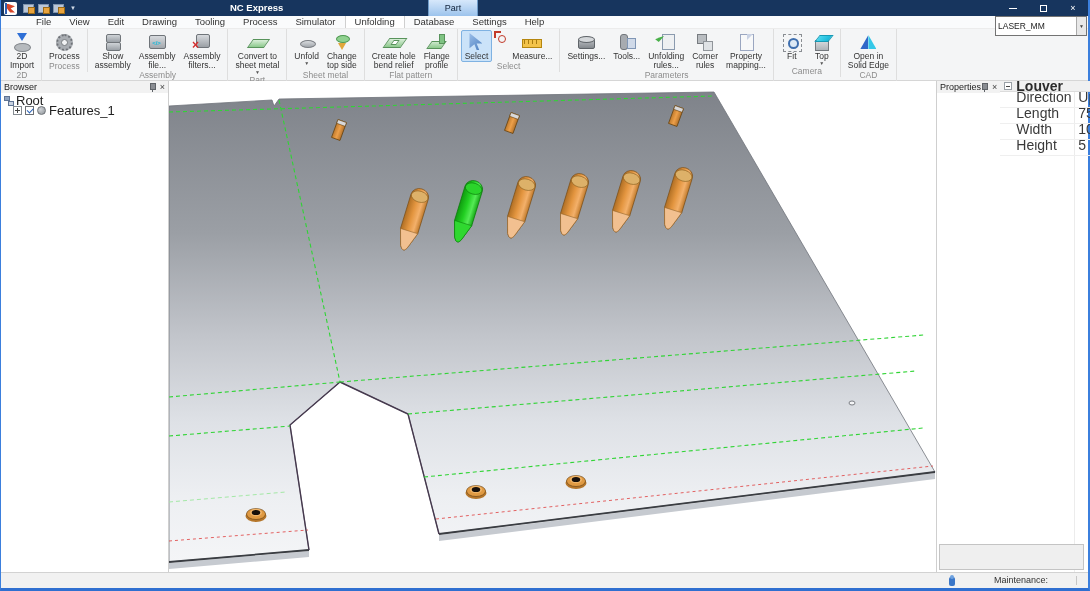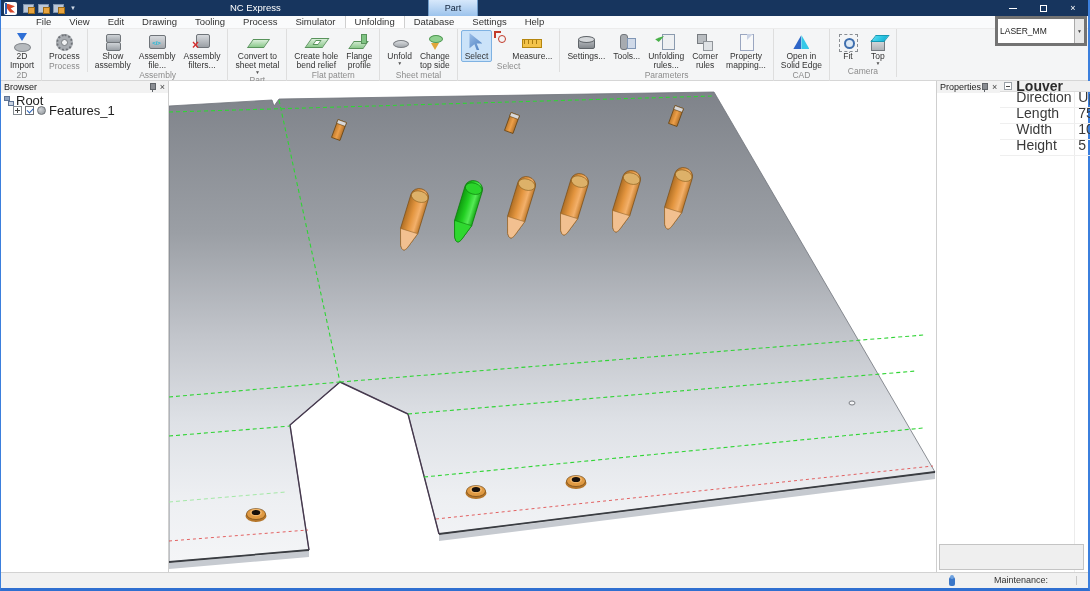--- a/index.html
+++ b/index.html
@@ -10,34 +10,34 @@
 
   
   #titlebar{height:16px;background:#17355e;display:flex;align-items:center;position:relative;color:#fff;flex:0 0 16px}
   .app-logo{width:13px;height:13px;background:#fff;border-radius:2px;position:relative;margin:0 6px 0 3px;flex:0 0 13px}
   .app-logo::before{content:"";position:absolute;left:3px;top:2px;width:8px;height:9px;background:#d8472b;
     clip-path:polygon(0 0,100% 30%,45% 55%,100% 100%,40% 100%,0 55%)}
   .app-logo::after{content:"";position:absolute;left:1px;top:1px;width:2px;height:11px;background:#2f5fb0}
   .qa{width:11px;height:9px;background:#b9c6d8;border:1px solid #7e93ad;position:relative;margin-right:4px}
   .qa::after{content:"";position:absolute;right:-2px;bottom:-2px;width:5px;height:5px;background:#e8a33d;border:1px solid #9a6a18}
   .qa-caret{font-size:6px;color:#cfd9e6;margin-left:2px}
-  #win-title{position:absolute;left:229px;top:0;height:16px;line-height:16px;font-size:9.5px;font-weight:normal;color:#fff}
+  #win-title{position:absolute;left:229px;top:0;height:16px;line-height:16px;font-size:9.5px;font-weight:bold;color:#fff}
   #part-tab{position:absolute;left:427px;top:0;width:50px;height:16px;background:linear-gradient(#d7e8fb,#9cc3ec);
     color:#12233a;font-size:9px;text-align:center;line-height:16px;border-left:1px solid #6f9cc9;border-right:1px solid #6f9cc9}
   #win-controls{position:absolute;right:0;top:0;height:16px;display:flex}
   .wbtn{width:30px;height:16px;display:flex;align-items:center;justify-content:center;color:#fff;font-size:9px}
   .wbtn .mini-bar{width:8px;height:1px;background:#fff;display:block}
   .wbtn .max-box{width:7px;height:7px;border:1px solid #fff;display:block}
 
   
   #menubar{height:13px;background:#fafbfc;display:flex;align-items:stretch;font-size:9.5px;color:#333;
     position:relative;flex:0 0 13px;padding-left:26px;border-bottom:1px solid #ececec}
   .menu-item{padding:0 9px;line-height:12px;cursor:default;white-space:nowrap}
   .menu-item.active{background:#fff;border-left:1px solid #cfcfcf;border-right:1px solid #cfcfcf}
-  #machine-combo{position:absolute;right:1px;top:0;width:92px;height:30px;background:#fff;border:3px solid #737373;
+  #machine-combo{position:absolute;right:1px;top:0;width:92px;height:20px;background:#fff;border:1px solid #737373;
     display:flex;align-items:center;font-size:8.5px;color:#222}
   #machine-combo .val{flex:1;padding-left:2px;overflow:hidden;white-space:nowrap}
   #machine-combo .dd{width:10px;height:100%;background:#e8e8e8;border-left:1px solid #aaa;display:flex;align-items:center;justify-content:center;font-size:5px;color:#444}
 
   
   #ribbon{height:52px;flex:0 0 52px;background:#f4f5f6;border-bottom:1px solid #d6d6d6;display:flex;align-items:flex-start;padding-left:2px}
   .rgroup{display:flex;flex-direction:column;justify-content:space-between;border-right:1px solid #dedede;padding:1px 3px 0}
   .rbtns{display:flex;align-items:flex-start}
   .rbtn{display:flex;flex-direction:column;align-items:center;padding:1px 3px 0;min-width:26px;max-width:58px;
     border:1px solid transparent;border-radius:2px;cursor:default}
@@ -229,49 +229,49 @@
             <span class="rlabel">Convert to
 sheet metal</span>
             <span class="rcaret">▼</span>
           </div>
         </div>
         <div class="glabel">Part</div>
       </div>
       <div class="rgroup">
         <div class="rbtns">
           <div class="rbtn">
+            <span class="ricon i-unfold"></span>
+            <span class="rlabel">Unfold</span>
+            <span class="rcaret">▼</span>
+          </div>
+          <div class="rbtn">
+            <span class="ricon i-change-top-side"></span>
+            <span class="rlabel">Change
+top side</span>
+          </div>
+        </div>
+        <div class="glabel">Sheet metal</div>
+      </div>
+      <div class="rgroup">
+        <div class="rbtns">
+          <div class="rbtn">
             <span class="ricon i-hole-bend-relief"></span>
             <span class="rlabel">Create hole
 bend relief</span>
           </div>
           <div class="rbtn">
             <span class="ricon i-flange-profile"></span>
             <span class="rlabel">Flange
 profile</span>
           </div>
         </div>
         <div class="glabel">Flat pattern</div>
       </div>
       <div class="rgroup">
         <div class="rbtns">
-          <div class="rbtn">
-            <span class="ricon i-unfold"></span>
-            <span class="rlabel">Unfold</span>
-            <span class="rcaret">▼</span>
-          </div>
-          <div class="rbtn">
-            <span class="ricon i-change-top-side"></span>
-            <span class="rlabel">Change
-top side</span>
-          </div>
-        </div>
-        <div class="glabel">Sheet metal</div>
-      </div>
-      <div class="rgroup">
-        <div class="rbtns">
           <div class="rbtn active">
             <span class="ricon i-select-cursor"></span>
             <span class="rlabel">Select</span>
           </div>
           <div class="rbtn mini">
             <span class="ricon i-zoom-selection"></span>
           </div>
           <div class="rbtn">
             <span class="ricon i-measure-ruler"></span>
             <span class="rlabel">Measure...</span>
@@ -303,40 +303,40 @@
             <span class="ricon i-property-mapping"></span>
             <span class="rlabel">Property
 mapping...</span>
           </div>
         </div>
         <div class="glabel">Parameters</div>
       </div>
       <div class="rgroup">
         <div class="rbtns">
           <div class="rbtn">
+            <span class="ricon i-fit"></span>
+            <span class="rlabel">Fit</span>
+          </div>
+          <div class="rbtn">
+            <span class="ricon i-top-cube"></span>
+            <span class="rlabel">Top</span>
+            <span class="rcaret">▼</span>
+          </div>
+        </div>
+        <div class="glabel">Camera</div>
+      </div>
+      <div class="rgroup">
+        <div class="rbtns">
+          <div class="rbtn">
             <span class="ricon i-solid-edge"></span>
             <span class="rlabel">Open in
 Solid Edge</span>
           </div>
         </div>
         <div class="glabel">CAD</div>
-      </div>
-      <div class="rgroup">
-        <div class="rbtns">
-          <div class="rbtn">
-            <span class="ricon i-fit"></span>
-            <span class="rlabel">Fit</span>
-          </div>
-          <div class="rbtn">
-            <span class="ricon i-top-cube"></span>
-            <span class="rlabel">Top</span>
-            <span class="rcaret">▼</span>
-          </div>
-        </div>
-        <div class="glabel">Camera</div>
       </div>
     </div>
 
   <div id="main">
 
     <div id="browser-panel">
       <div class="panel-header">
         <span class="ph-title">Browser</span>
         <span class="pin"></span>
         <span class="panel-close">×</span>

